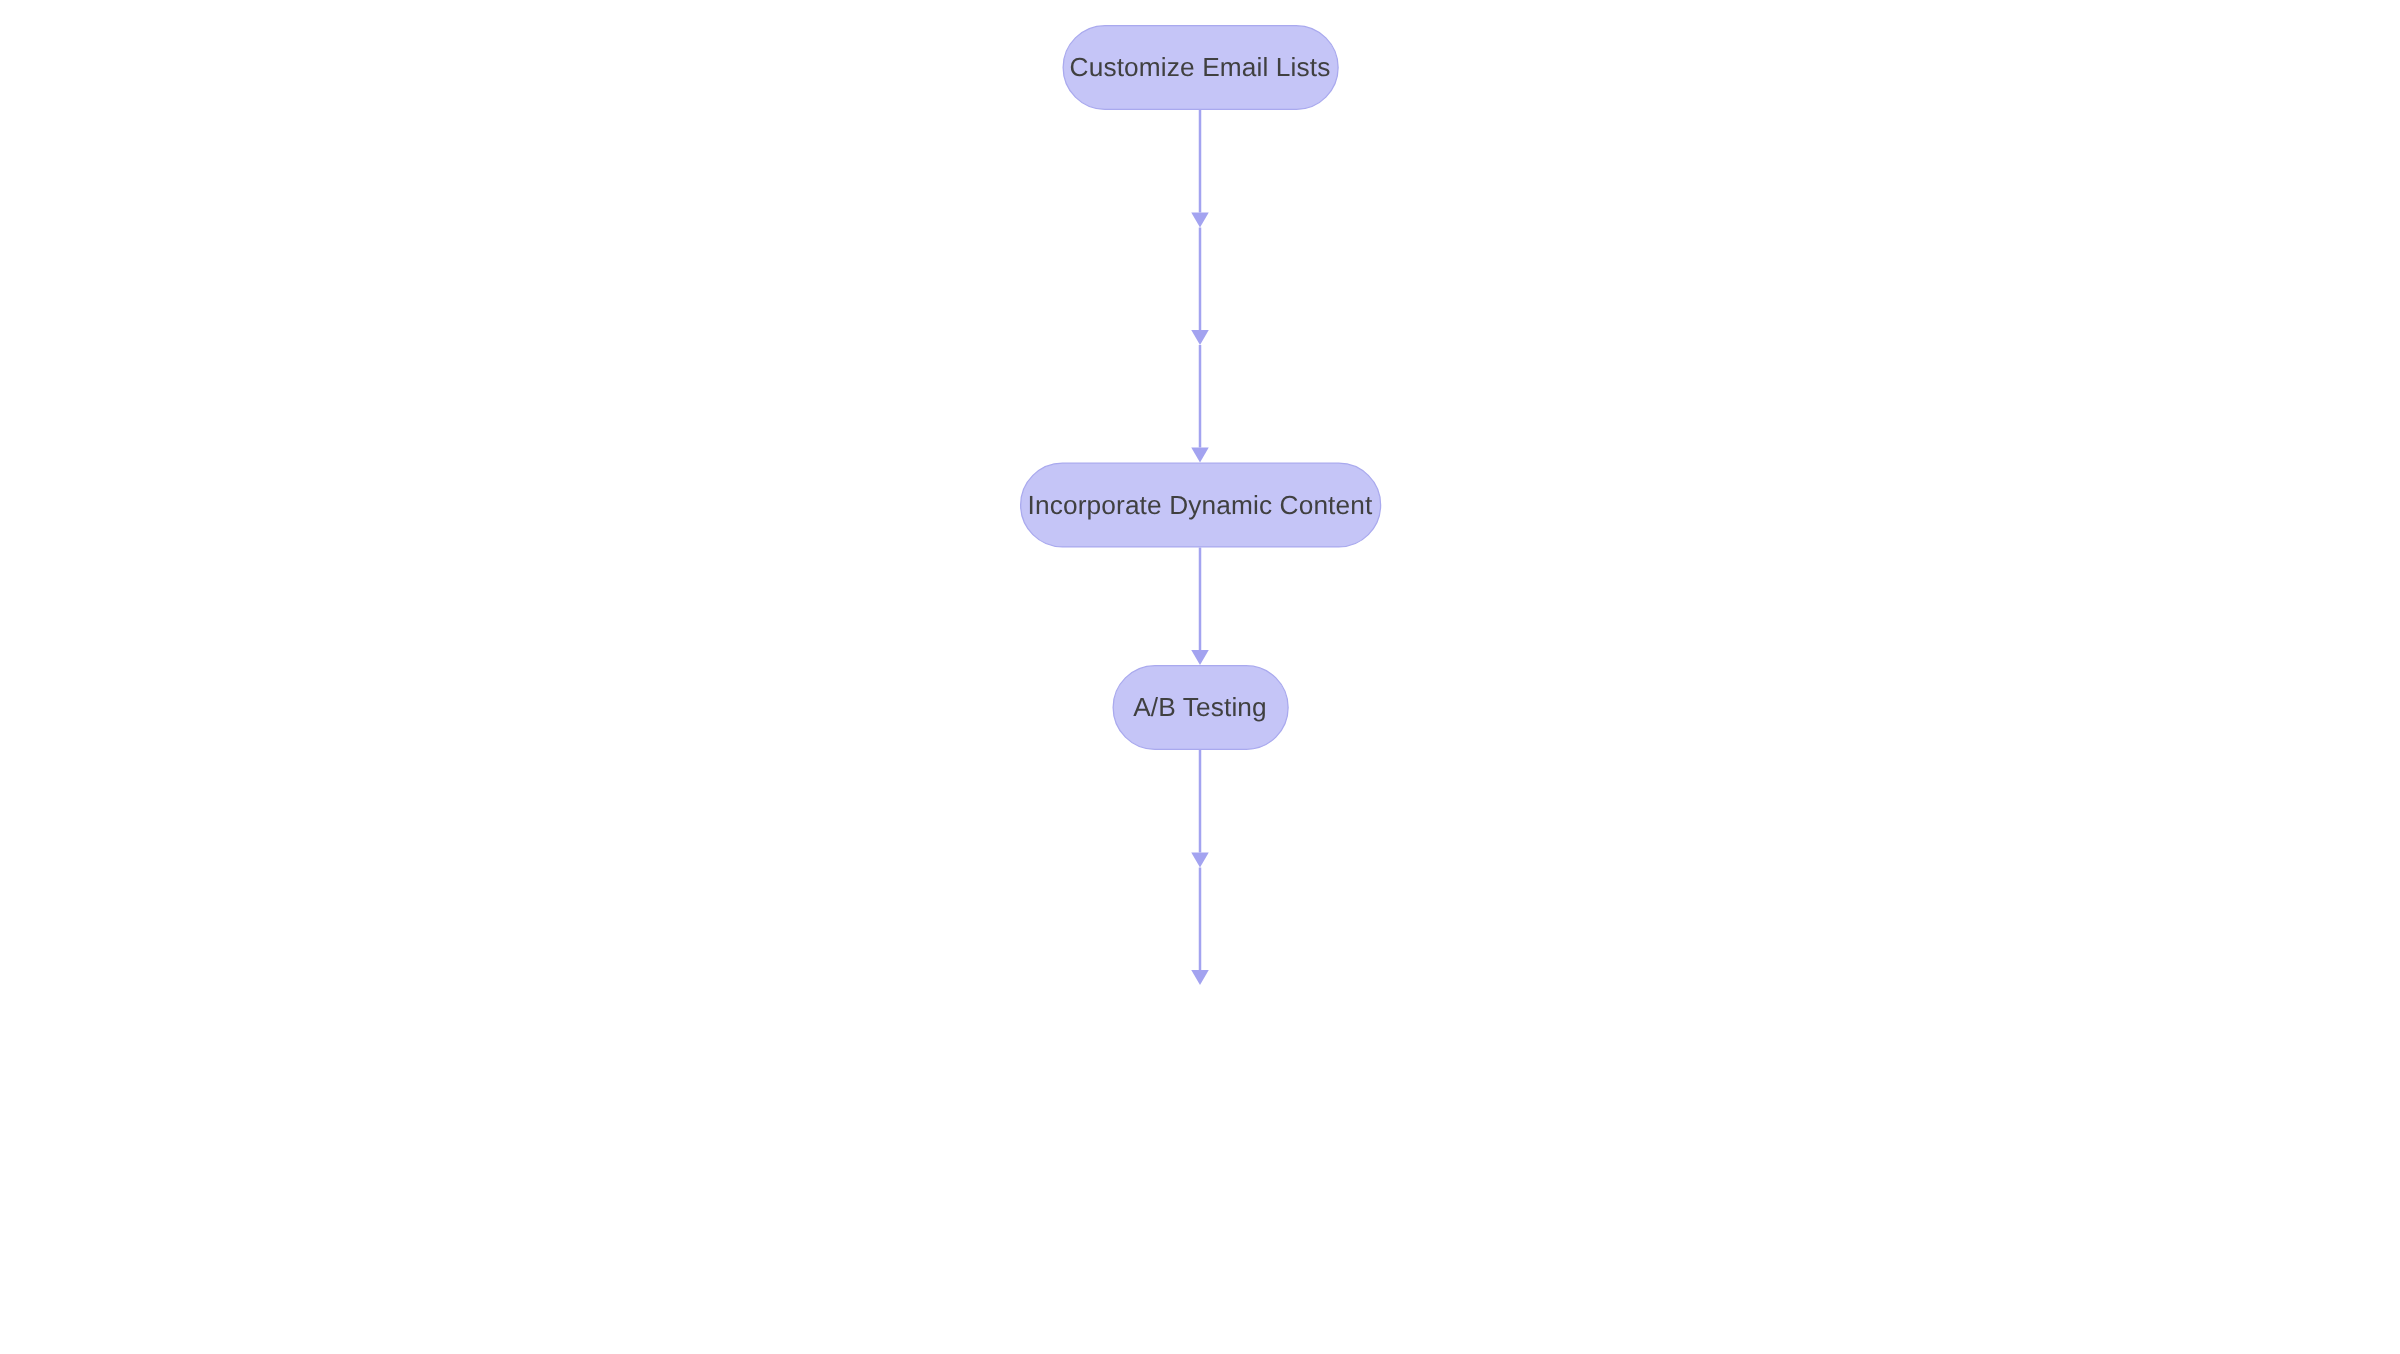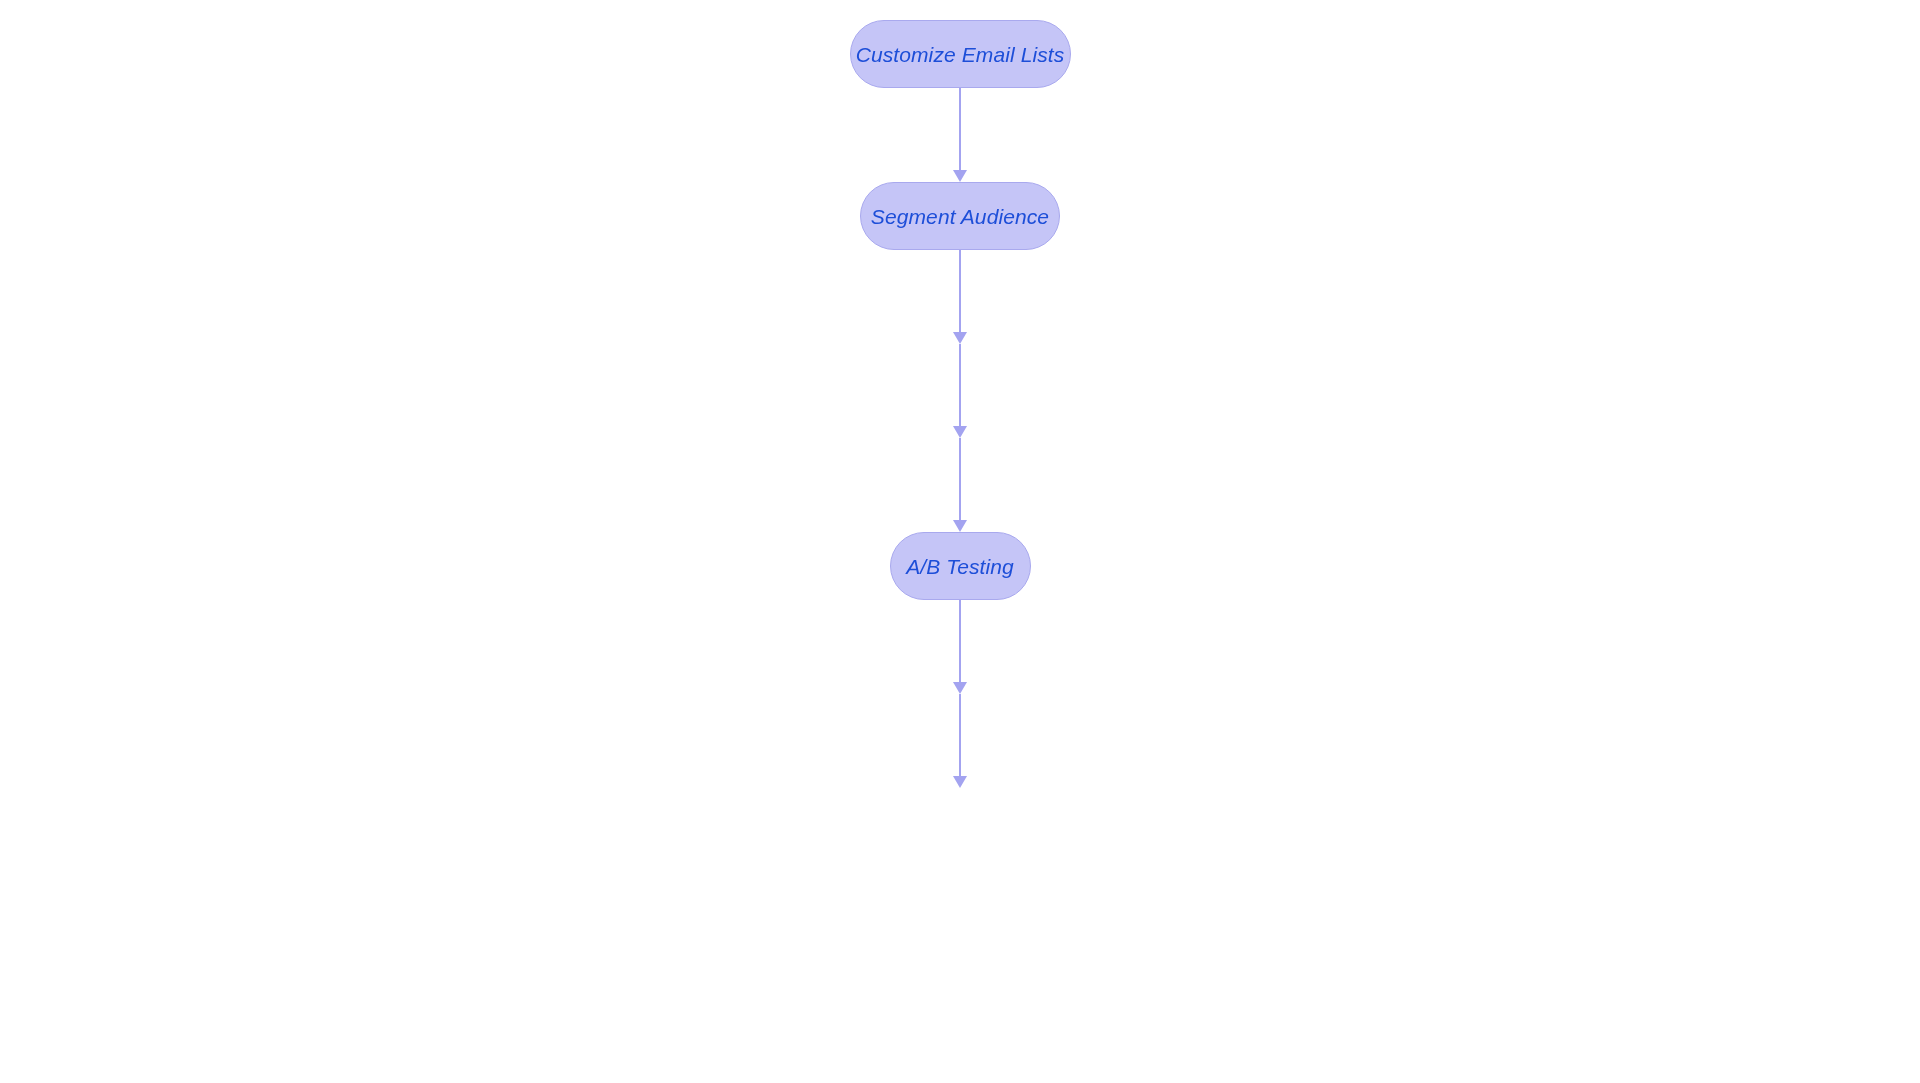--- a/index.html
+++ b/index.html
@@ -45,29 +45,28 @@
     display: flex;
     align-items: center;
     justify-content: center;
     background: #c5c5f7;
     border: 1px solid #a9a9ee;
     border-radius: 34px;
     flex: 0 0 auto;
   }
 
   .node-label {
-    color: #1d4ed8;
+    color: #404040;
     font-family: "Liberation Sans", sans-serif;
     font-size: 21px;
     font-weight: 400;
     line-height: 1;
     letter-spacing: 0.1px;
     white-space: nowrap;
     user-select: none;
-    font-style: italic;
   }
 
   
   .node.w0 { width: 221px; }
   .node.w1 { width: 200px; }
   .node.w2 { width: 229px; }
   .node.w3 { width: 289px; }
   .node.w4 { width: 141px; }
   .node.w5 { width: 212px; }
   .node.w6 { width: 225px; }
@@ -107,35 +106,35 @@
 
     <div class="node w0">
       <span class="node-label">Customize Email Lists</span>
     </div>
 
     <div class="connector">
       <div class="connector-line"></div>
       <div class="connector-arrowhead"></div>
     </div>
 
-    <div class="node w1">
-      <span class="node-label">Segment Audience</span>
-    </div>
 
     <div class="connector">
       <div class="connector-line"></div>
       <div class="connector-arrowhead"></div>
     </div>
 
 
     <div class="connector">
       <div class="connector-line"></div>
       <div class="connector-arrowhead"></div>
     </div>
 
+    <div class="node w3">
+      <span class="node-label">Incorporate Dynamic Content</span>
+    </div>
 
     <div class="connector">
       <div class="connector-line"></div>
       <div class="connector-arrowhead"></div>
     </div>
 
     <div class="node w4">
       <span class="node-label">A/B Testing</span>
     </div>
 

